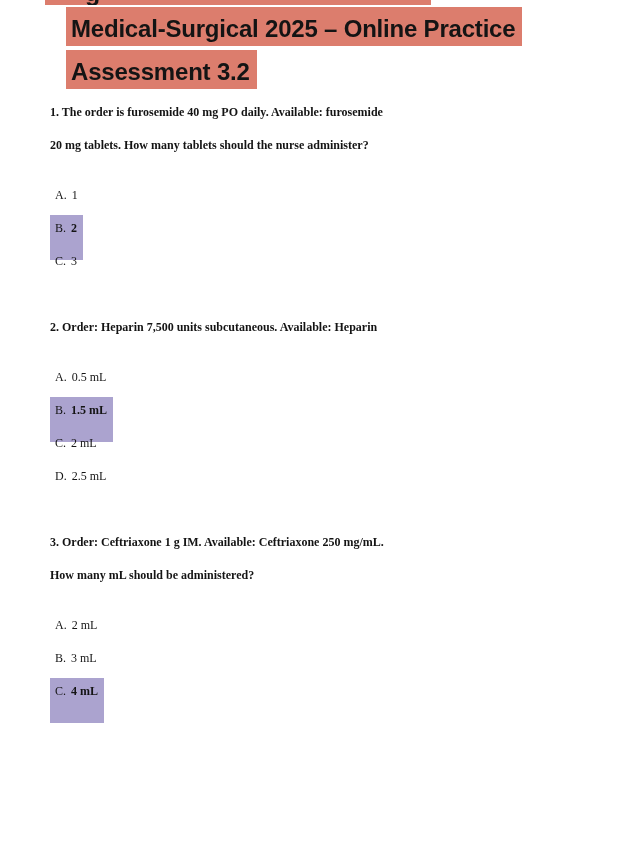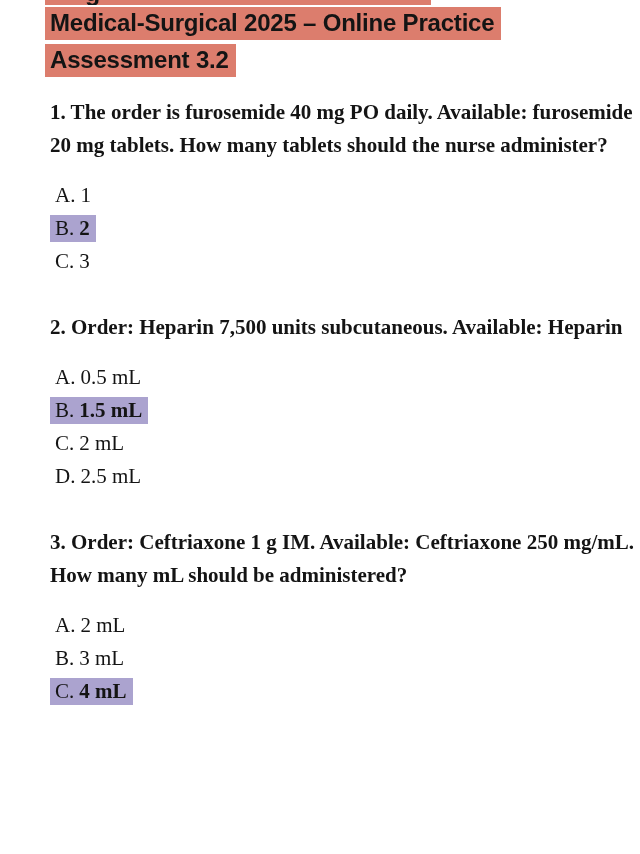--- a/index.html
+++ b/index.html
@@ -36,39 +36,40 @@
   .title-wrap{
     position:absolute;top:7px;left:45px;
     font-family:"Liberation Sans","DejaVu Sans",sans-serif;
     font-weight:bold;font-size:24px;line-height:28px;
     letter-spacing:-0.2px;
   }
   .title-line{margin:0 0 4px 0;}
   .title-line > span{
     display:inline-block;
     background:var(--hl-title);
-    padding:2px 7px 3px 5px;
+    padding:8px 7px 3px 5px;
+    margin-left:21px;
   }
   
   .question{
     position:absolute;left:50px;right:30px;
-    font-size:21px;font-weight:bold;line-height:33px;
+    font-size:12px;font-weight:bold;line-height:33px;
   }
   .qline{margin:0;white-space:nowrap;}
   .option{
     font-weight:normal;
     padding-left:5px;
     height:33px;line-height:33px;
     white-space:nowrap;
   }
   .options{margin-top:17px;}
   .opt-inner{display:inline-block;line-height:24px;}
   .option.correct .opt-inner{
     background:var(--hl-answer);
-    padding:1px 6px 2px 5px;
+    padding:1px 6px 20px 5px;
     margin-left:-5px;
   }
   .opt-value{margin-left:5px;}
   .option.correct .opt-value{font-weight:bold;}
 </style>
 </head>
 <body>
 
 <div class="page">
 

